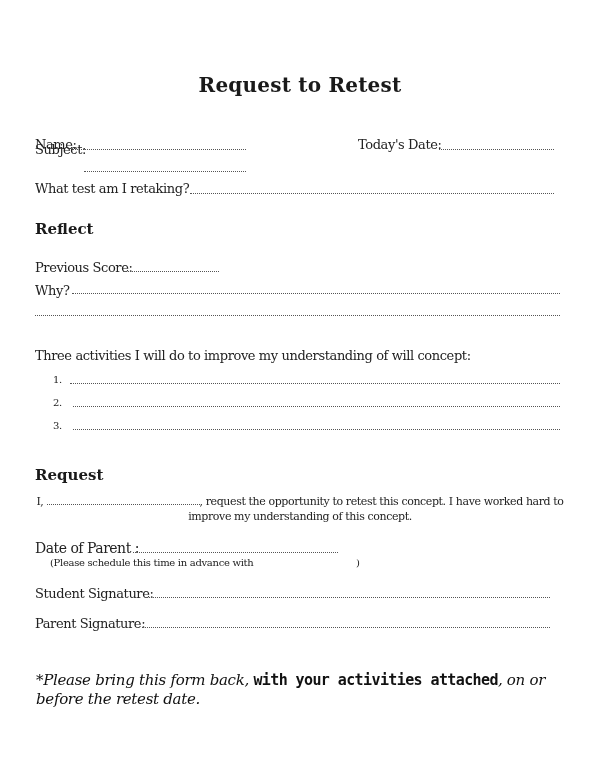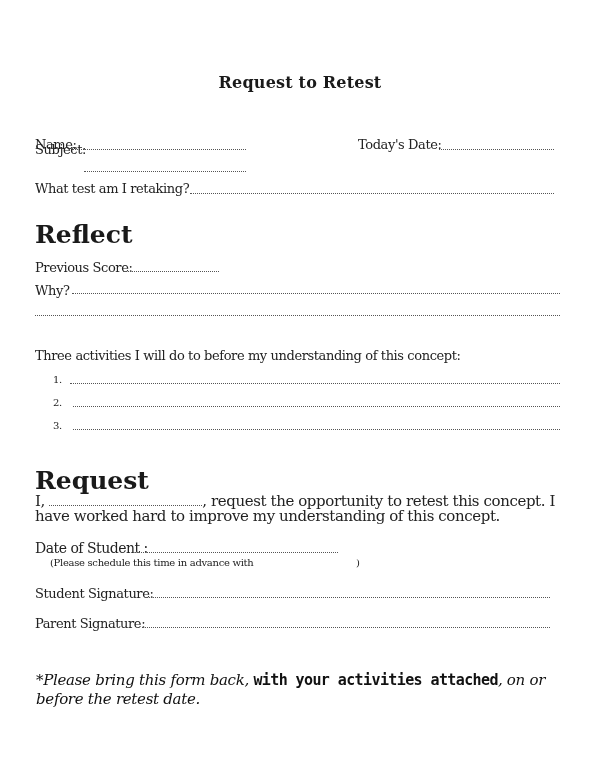--- a/index.html
+++ b/index.html
@@ -1,30 +1,30 @@
 <!DOCTYPE html>
 <html><head>
   <meta charset="utf-8">
   <style>
     html, body { margin: 0; padding: 0; background: #ffffff; }
     body { width: 600px; height: 776px; position: relative; overflow: hidden;
            font-family: "DejaVu Serif", serif; color: #1a1a1a; }
     .abs { position: absolute; white-space: nowrap; }
     .title { left: 0; width: 600px; top: 73px; text-align: center;
-             font-family: "DejaVu Serif", serif; font-weight: bold; font-size: 16px; letter-spacing: 0.2px; }
-    .h2 { font-family: "DejaVu Serif", serif; font-weight: bold; font-size: 25px; }
+             font-family: "DejaVu Serif", serif; font-weight: bold; font-size: 20px; letter-spacing: 0.2px; }
+    .h2 { font-family: "DejaVu Serif", serif; font-weight: bold; font-size: 15px; }
     .lbl { font-size: 13px; letter-spacing: -0.4px; color: #222; }
     .lbl-lg { font-size: 14px; letter-spacing: -0.5px; color: #222; }
     .sm { font-size: 10px; letter-spacing: -0.3px; color: #222; }
     .line { position: absolute; height: 0; border-bottom: 1px dotted #555; }
     .note { left: 36px; top: 671px; width: 530px; font-size: 15px; font-style: italic;
             line-height: 19px; white-space: normal; color: #111; letter-spacing: -0.3px; }
     .note b { font-style: normal; font-family: "DejaVu Sans Mono", monospace; font-weight: bold; font-size: 15px; letter-spacing: -0.6px; margin-top: 45px; }
-    .para { left: 35px; top: 494px; width: 530px; font-size: 15px; line-height: 15px;
-            white-space: normal; letter-spacing: -0.4px; color: #222; }
+    .para { left: 35px; top: 494px; width: 530px; font-size: 11px; line-height: 15px;
+            white-space: normal; letter-spacing: -0.4px; color: #222; text-align: center; }
     .blank-inline { display: inline-block; width: 153px; border-bottom: 1px dotted #555; height: 9px; vertical-align: baseline; }
   </style>
 </head>
 <body>
 
 <div>
 
   <div class="abs title">Request to Retest</div>
 
   <div class="abs lbl" style="left:35px; top:137px;">Name:</div>
@@ -41,39 +41,39 @@
 
   <div class="abs h2" style="left:35px; top:220px;">Reflect</div>
 
   <div class="abs lbl" style="left:35px; top:260px;">Previous Score:</div>
   <div class="line" style="left:123px; width:96px; top:271px;"></div>
 
   <div class="abs lbl" style="left:35px; top:283px;">Why?</div>
   <div class="line" style="left:72px; width:488px; top:293px;"></div>
   <div class="line" style="left:35px; width:525px; top:315px;"></div>
 
-  <div class="abs lbl" style="left:35px; top:348px;">Three activities I will do to before my understanding of this concept:</div>
+  <div class="abs lbl" style="left:35px; top:348px;">Three activities I will do to improve my understanding of will concept:</div>
 
   <div class="abs sm" style="left:53px; top:374px;">1.</div>
   <div class="line" style="left:70px; width:490px; top:383px;"></div>
 
   <div class="abs sm" style="left:53px; top:397px;">2.</div>
   <div class="line" style="left:73px; width:487px; top:406px;"></div>
 
   <div class="abs sm" style="left:53px; top:420px;">3.</div>
   <div class="line" style="left:73px; width:487px; top:429px;"></div>
 
   <div class="abs h2" style="left:35px; top:466px;">Request</div>
 
   <div class="abs para">
     <span>I,</span>
     <span class="blank-inline"></span><span>, request the opportunity to retest this concept.  I have worked hard to improve my understanding of this concept.</span>
   </div>
 
-  <div class="abs lbl-lg" style="left:35px; top:540px;">Date of Student :</div>
+  <div class="abs lbl-lg" style="left:35px; top:540px;">Date of Parent :</div>
   <div class="line" style="left:133px; width:205px; top:552px;"></div>
 
   <div class="abs sm" style="left:35px; top:557px;margin-left:15px;">(Please schedule this time in advance with</div>
   <div class="abs sm" style="left:356px; top:557px;">)</div>
 
   <div class="abs lbl" style="left:35px; top:586px;">Student Signature:</div>
   <div class="line" style="left:145px; width:405px; top:597px;"></div>
 
   <div class="abs lbl" style="left:35px; top:616px;">Parent Signature:</div>
   <div class="line" style="left:142px; width:408px; top:627px;"></div>

